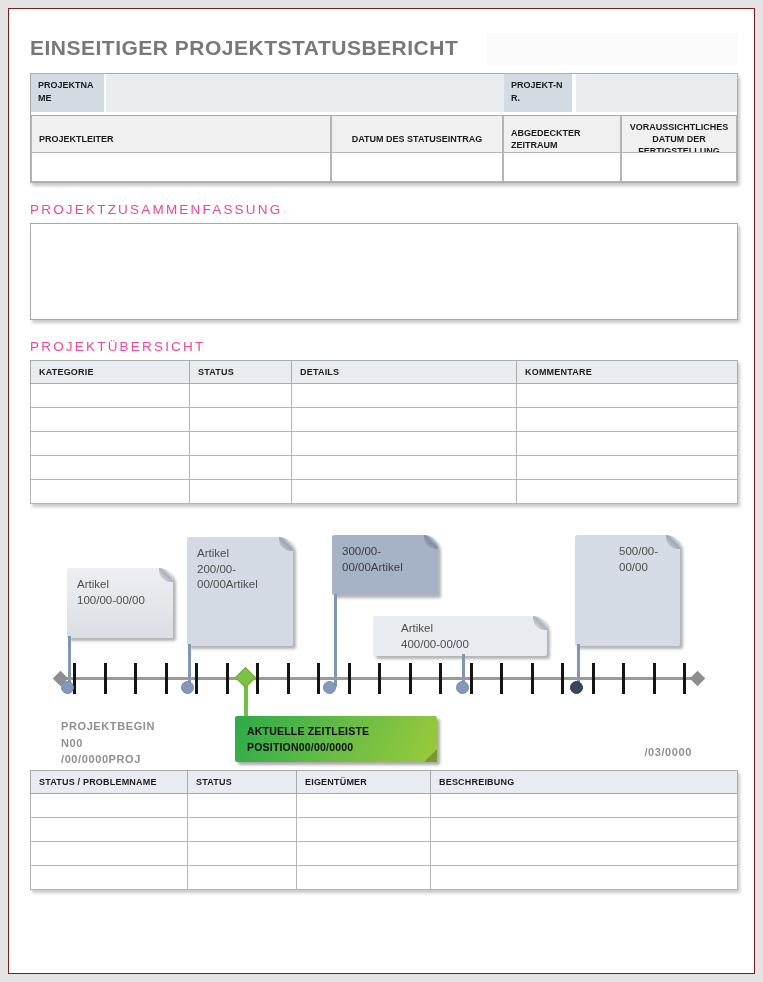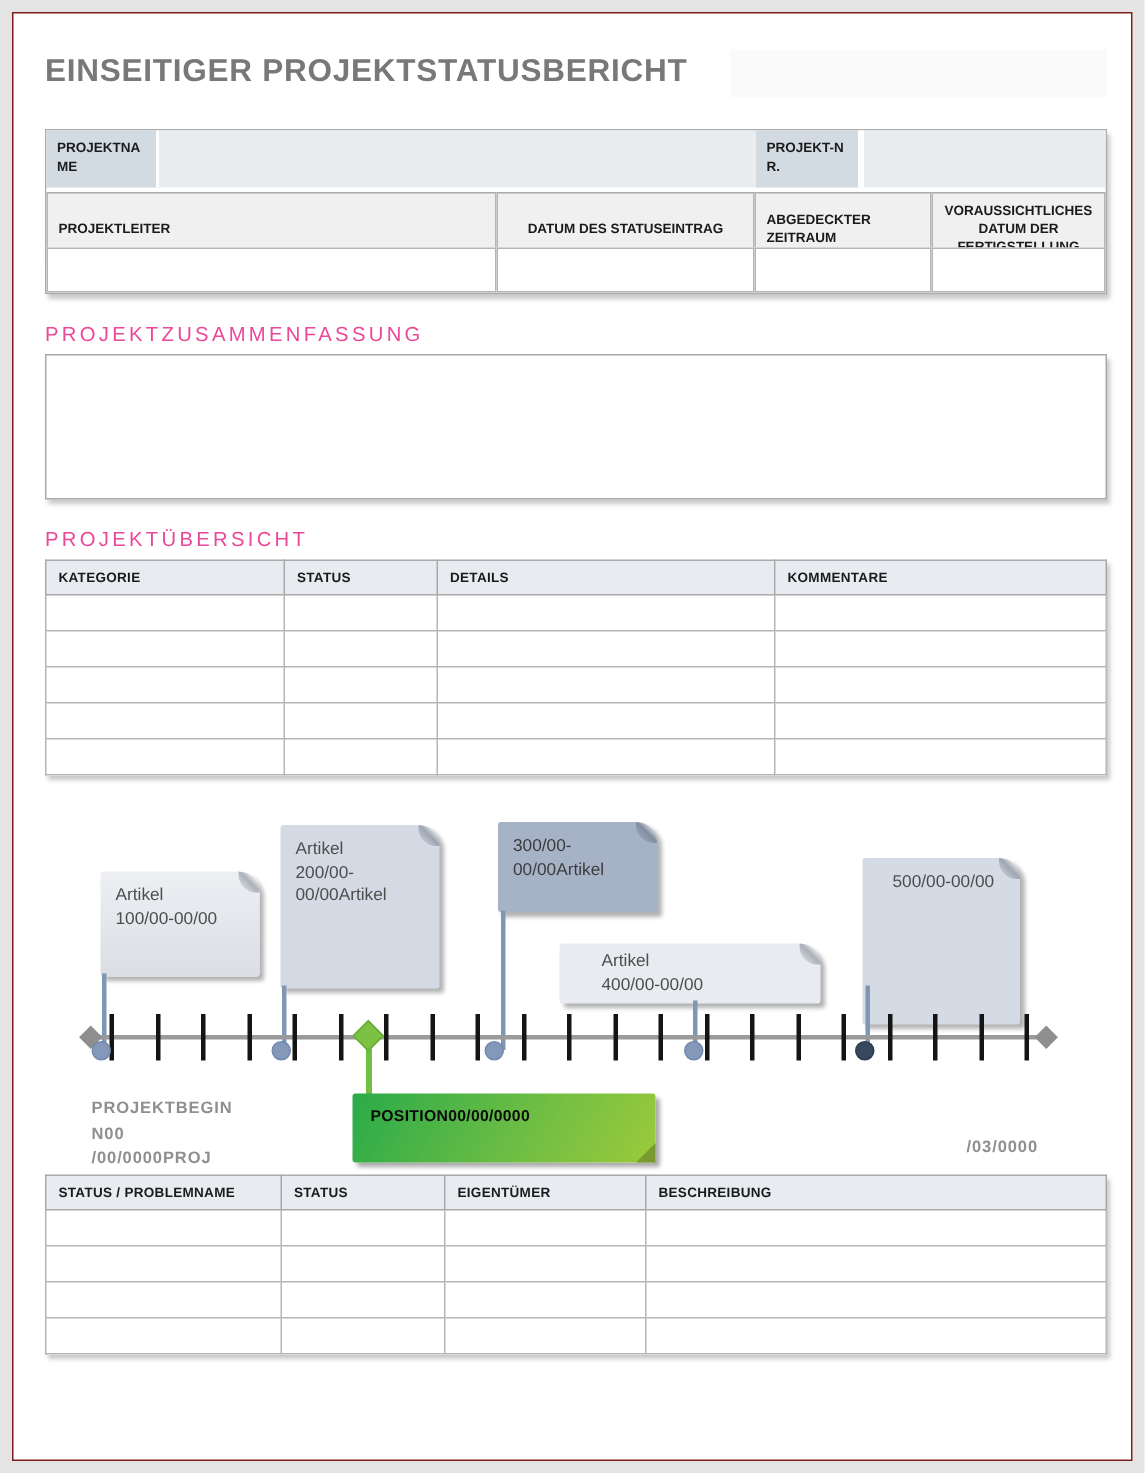--- a/index.html
+++ b/index.html
@@ -15,21 +15,21 @@
     background:#ffffff; border:1px solid #7f1d1d;
     padding:24px 16px 0 21px;
   }
 
   
   .title-row { display:flex; justify-content:space-between; align-items:flex-start; height:40px; }
   .page-title { font-size:21px; font-weight:bold; color:#787878; letter-spacing:.5px; padding-top:3px; }
   .logo-box { width:251px; height:32px; background:#fafafa; }
 
   
-  .info-table { margin-top:13px; box-shadow:2px 3px 3px #c9c9c9; border:1px solid #ababab; }
+  .info-table { box-shadow:2px 3px 3px #c9c9c9; border:1px solid #ababab; }
   .info-row1 { display:grid; grid-template-columns:75px 398px 70px 1fr; height:38px; background:#e9edf0; }
   .info-row1 .cell { padding:5px 7px; font-size:9px; font-weight:bold; color:#1a1a1a; }
   .info-row1 .lbl { background:#d3dbe2; border-right:2px solid #ffffff; word-break:break-all; line-height:1.4; }
   .info-row1 .val { background:#e9edf0; }
   .info-row1 .val2 { background:#e9edf0; border-left:2px solid #ffffff; }
   .info-gap { height:3px; background:#ffffff; }
   .info-row2 { display:grid; grid-template-columns:300px 172px 118px 1fr; height:37px; }
   .info-row2 .cell { background:#f0f0f0; border:1px solid #b5b5b5; border-top:1px solid #a9a9a9;
     font-size:9px; font-weight:bold; color:#1a1a1a; padding:5px 7px; display:flex; align-items:center; line-height:1.35; }
   .info-row2 .center { justify-content:center; text-align:center; }
@@ -60,21 +60,21 @@
   .callout { position:absolute; border-radius:2px 14px 2px 2px; box-shadow:3px 3px 3px rgba(0,0,0,.3);
     padding:9px 10px; font-size:11.5px; color:#4d4d4d; line-height:1.35; }
   .callout::after { content:""; position:absolute; top:0; right:0; width:14px; height:14px;
     background:linear-gradient(225deg, rgba(255,255,255,.85) 18%, rgba(70,80,95,.38) 48%, rgba(70,80,95,.05) 90%);
     border-radius:0 14px 0 12px; }
   .callout-label { white-space:pre-line; }
   .cb-1 { left:37px; top:50px; width:106px; height:70px; background:linear-gradient(#edeff3,#dadee4); }
   .cb-2 { left:157px; top:19px; width:106px; height:109px; background:#d4dae4; }
   .cb-3 { left:302px; top:17px; width:106px; height:60px; background:#a6b3c7; color:#3c3c3c; }
   .cb-4 { left:343px; top:98px; width:174px; height:40px; background:#e8ebf0; padding-top:5px; padding-left:28px; }
-  .cb-5 { left:545px; top:17px; width:105px; height:111px; background:#d4dbe5; padding-left:20px;margin-top:24px; }
+  .cb-5 { left:545px; top:17px; width:105px; height:111px; background:#d4dbe5; padding-left:44px; }
   .tl-green-diamond { position:absolute; left:208px; top:152px; width:15px; height:15px; background:#7cc143;
     border:1px solid #65ad35; transform:rotate(45deg); }
   .tl-green-stem { position:absolute; left:214px; top:160px; width:4px; height:40px; background:#72bf44; }
   .current-box { position:absolute; left:205px; top:198px; width:202px; height:46px;
     background:linear-gradient(118deg,#2aab49 0%,#6cbd44 55%,#9cca3b 100%);
     box-shadow:3px 3px 3px #ababab; border-radius:2px; padding:8px 0 0 12px; }
   .current-box::after { content:""; position:absolute; bottom:0; right:0; width:0; height:0;
     border-style:solid; border-width:0 0 13px 13px; border-color:transparent transparent #7a9a31 transparent; }
   .current-line { display:block; font-size:10.5px; font-weight:bold; color:#0c0c0c; letter-spacing:.2px; line-height:1.5; }
   .tl-start-label { position:absolute; left:31px; top:200px; width:92px; font-size:11px; font-weight:bold;
@@ -223,20 +223,21 @@
     <div class="tl-dot" style="left:31px"></div>
     <div class="tl-dot" style="left:151px"></div>
     <div class="tl-dot" style="left:293px"></div>
     <div class="tl-dot" style="left:426px"></div>
     <div class="tl-dot dark" style="left:540px"></div>
 
     <div class="tl-green-stem"></div>
     <div class="tl-green-diamond"></div>
 
     <div class="current-box">
+      <span class="current-line">AKTUELLE ZEITLEISTE</span>
       <span class="current-line">POSITION00/00/0000</span>
     </div>
 
     <div class="tl-start-label">PROJEKTBEGIN
 N00
 /00/0000PROJ</div>
     <div class="tl-end-label">/03/0000</div>
   </div>
 
   <table class="data-table">

